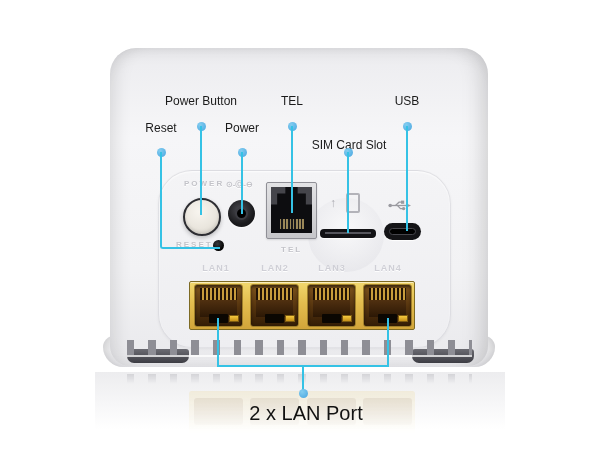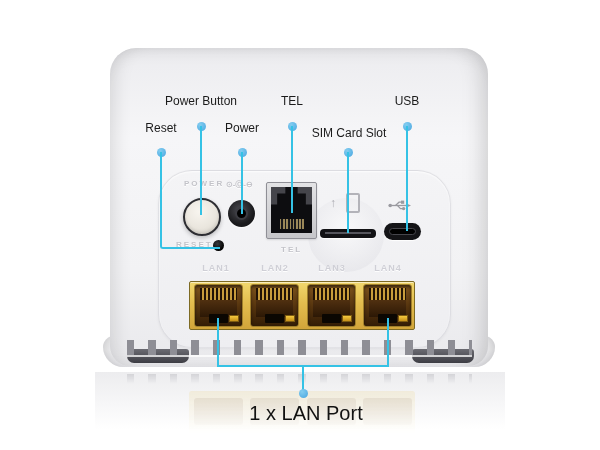--- a/index.html
+++ b/index.html
@@ -205,21 +205,21 @@
     <div class="refl-port" style="left:61px;"></div>
     <div class="refl-port" style="left:118px;"></div>
     <div class="refl-port" style="left:174px;"></div>
   </div>
 
   <span class="lbl" style="left:201px;top:94px;">Power Button</span>
   <span class="lbl" style="left:292px;top:94px;">TEL</span>
   <span class="lbl" style="left:407px;top:94px;">USB</span>
   <span class="lbl" style="left:161px;top:121px;">Reset</span>
   <span class="lbl" style="left:242px;top:121px;">Power</span>
-  <span class="lbl" style="left:349px;top:126px;">SIM Card Slot</span>
+  <span class="lbl" style="left:349px;top:138px;">SIM Card Slot</span>
 
   <div class="dot" style="left:156.5px;top:147.5px;"></div>
   <div class="co-corner" style="left:160px;top:152px;width:58px;height:95px;"></div>
 
   <div class="dot" style="left:196.5px;top:121.5px;"></div>
   <div class="co-line" style="left:200px;top:126px;height:89px;"></div>
 
   <div class="dot" style="left:237.5px;top:147.5px;"></div>
   <div class="co-line" style="left:241px;top:152px;height:62px;"></div>
 
@@ -230,15 +230,15 @@
   <div class="co-line" style="left:347px;top:152px;height:81px;"></div>
 
   <div class="dot" style="left:402.5px;top:121.5px;"></div>
   <div class="co-line" style="left:406px;top:126px;height:105px;"></div>
 
   <div class="co-line" style="left:217px;top:318px;height:48px;"></div>
   <div class="co-line" style="left:387px;top:318px;height:48px;"></div>
   <div class="co-hline" style="left:217px;top:365px;width:172px;"></div>
   <div class="co-line" style="left:302px;top:366px;height:24px;"></div>
   <div class="dot" style="left:298.5px;top:388.5px;"></div>
-  <span class="caption" style="left:306px;top:402px;">1 x LAN Port</span>
+  <span class="caption" style="left:306px;top:402px;">2 x LAN Port</span>
 
 </div>
 
 </body></html>

